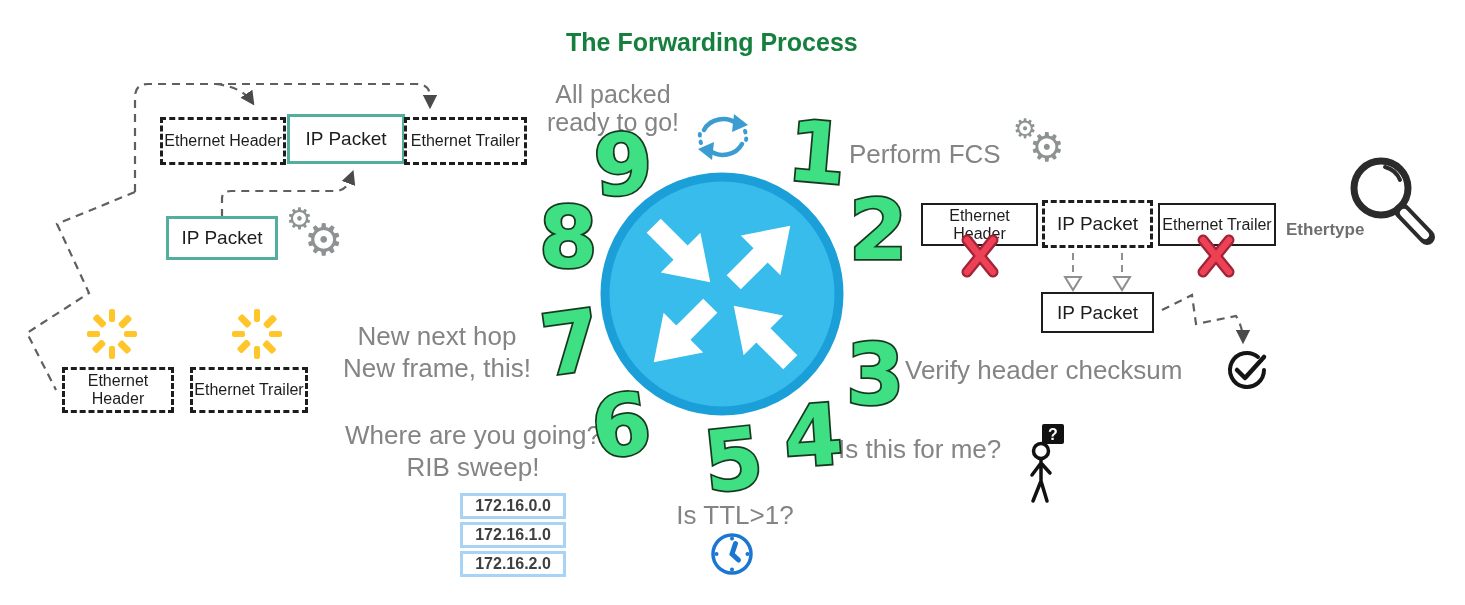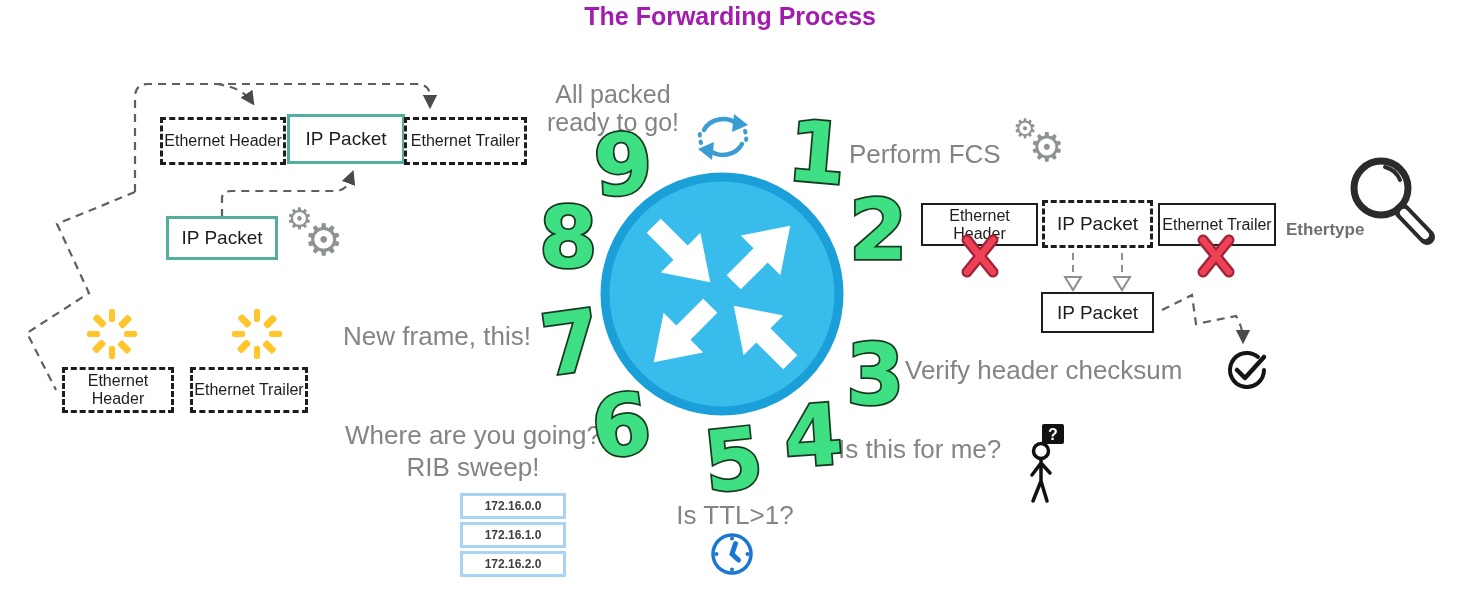--- a/index.html
+++ b/index.html
@@ -1,38 +1,38 @@
 <!DOCTYPE html>
 <html><head>
 <meta charset="utf-8">
 <style>
   html,body{margin:0;padding:0;background:#fff;}
   .canvas{position:relative;width:1465px;height:605px;background:#fff;overflow:hidden;
           font-family:"Liberation Sans",sans-serif;}
   .abs{position:absolute;}
   svg{display:block;}
   .overlay{position:absolute;left:0;top:0;z-index:1;pointer-events:none;}
-  .title{position:absolute;left:566px;top:2px;width:310px;text-align:right;
-         font-size:25px;font-weight:bold;color:#a21caf;z-index:2;}
+  .title{position:absolute;left:566px;top:28px;width:310px;text-align:left;
+         font-size:25px;font-weight:bold;color:#15803d;z-index:2;}
   .box{position:absolute;background:#fff;display:flex;align-items:center;justify-content:center;
        text-align:center;color:#1d1d1d;z-index:2;line-height:1.12;}
   .dashed{border:3px dashed #1d1d1d;font-size:16px;}
   .solid2{border:2px solid #1d1d1d;font-size:16px;}
   .teal{border:3px solid #54ae9e;font-size:19px;}
   .pktfont{font-size:19px;}
   .step-text{position:absolute;color:#848484;font-size:26px;z-index:2;line-height:1.22;}
   .center{text-align:center;}
   .nowrap{white-space:nowrap;}
   .num{position:absolute;z-index:3;font-family:"DejaVu Sans",sans-serif;font-weight:bold;
        font-size:84px;line-height:1;color:#3ee083;
        -webkit-text-stroke:3.5px #16391f;paint-order:stroke fill;}
   .gear{position:absolute;color:#8d9392;line-height:1;font-family:"DejaVu Sans",sans-serif;}
   .rib-box{width:100px;height:20px;border:3px solid #a9d3f5;background:#fff;margin-bottom:3px;
            display:flex;align-items:center;justify-content:center;
-           font-weight:bold;font-size:12px;color:#3f3f3f;}
+           font-weight:bold;font-size:16px;color:#3f3f3f;}
   .ethertype{position:absolute;left:1286px;top:220px;font-size:17px;font-weight:bold;color:#6f6f6f;z-index:2;}
   .icon{position:absolute;z-index:2;}
 </style>
 </head>
 <body>
 
 <div class="canvas">
 
   <svg class="overlay" width="1465" height="605" viewBox="0 0 1465 605">
     <defs>
@@ -93,20 +93,21 @@
         <rect x="25" y="3" width="7" height="14" rx="2" transform="rotate(225 28 28)"></rect>
         <rect x="25" y="3" width="6" height="13" rx="2" transform="rotate(270 28 28)"></rect>
         <rect x="25" y="3" width="7" height="14" rx="2" transform="rotate(315 28 28)"></rect>
       </g>
     </svg>
   </div>
   <div class="box dashed" style="left:62px;top:367px;width:106px;height:40px;">Ethernet Header</div>
   <div class="box dashed" style="left:190px;top:367px;width:112px;height:40px;">Ethernet Trailer</div>
 
   <div class="step-text center" style="left:327px;top:321px;width:220px;">
+    <div>New next hop</div>
     <div>New frame, this!</div>
   </div>
   <div class="num" style="left:542px;top:301px;transform:rotate(-8deg);">7</div>
 
   <div class="num" style="left:594px;top:123px;transform:rotate(-3deg);">9</div>
   <div class="step-text center" style="left:533px;top:81px;width:160px;font-size:25px;line-height:1.1;">
     <div>All packed</div>
     <div>ready to go!</div>
   </div>
   <div class="icon" style="left:690px;top:104px;">

